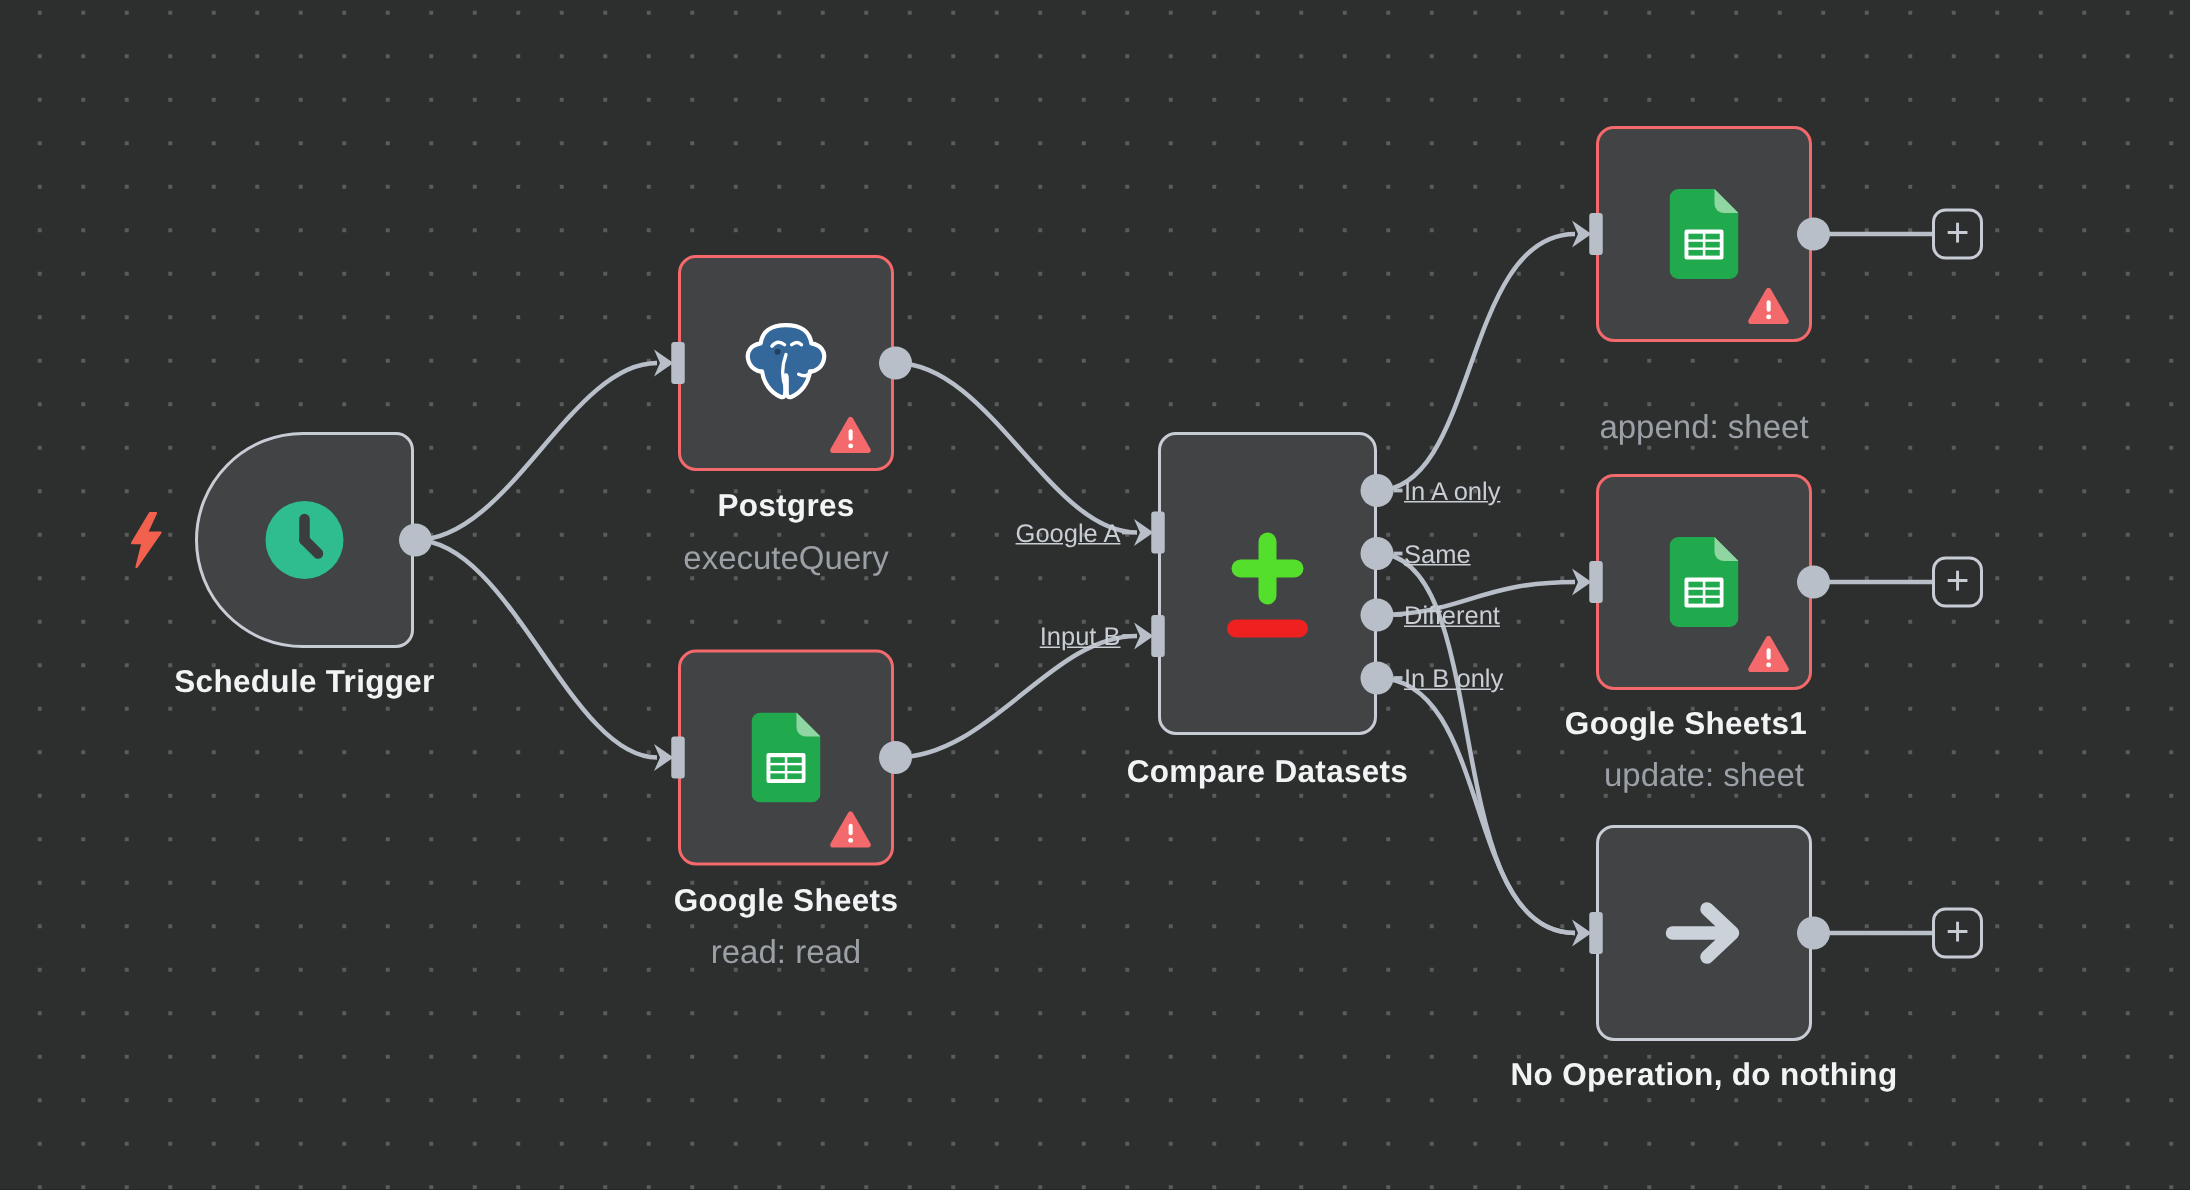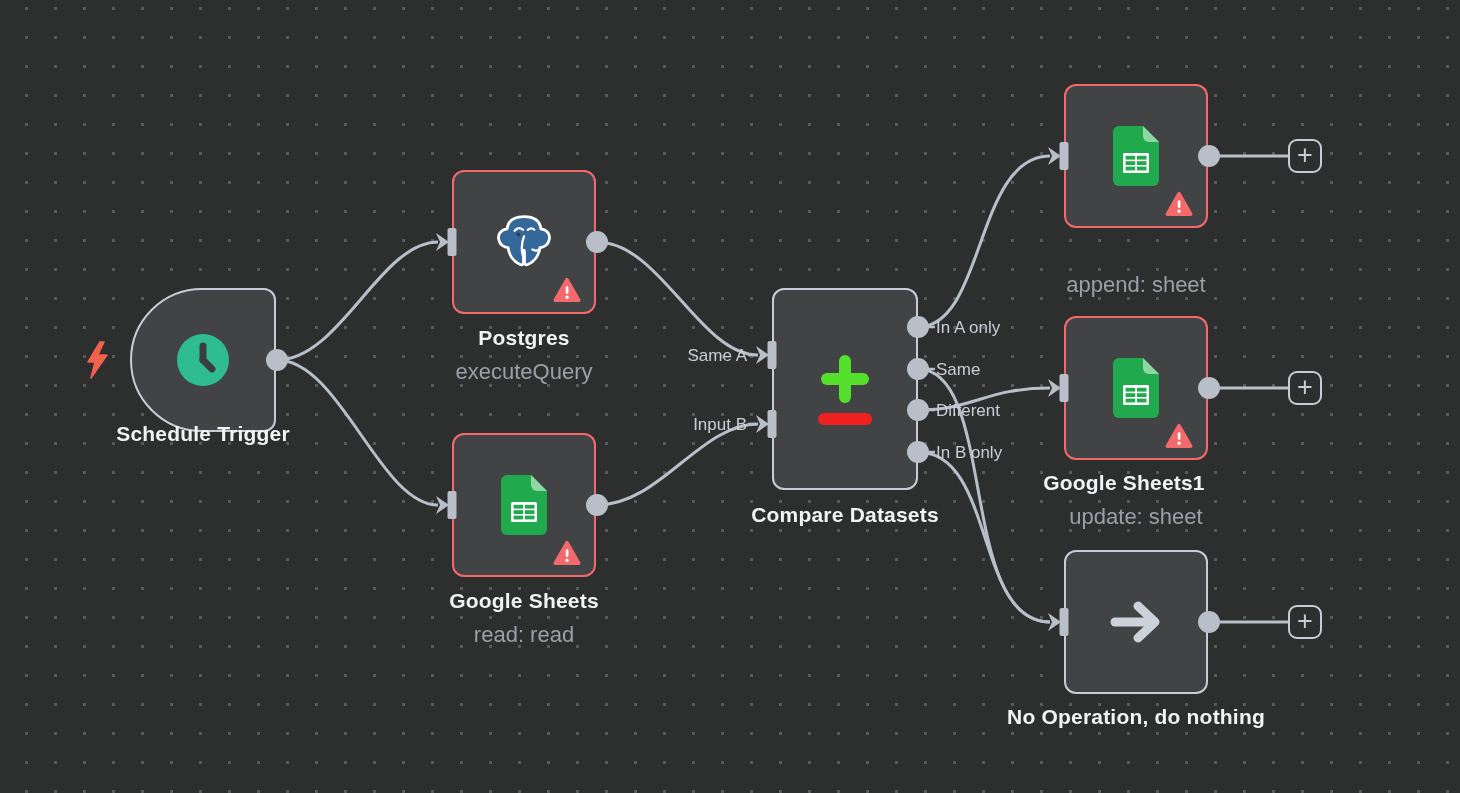--- a/index.html
+++ b/index.html
@@ -23,21 +23,21 @@
   .node-label{
     position:absolute;z-index:2;width:320px;text-align:center;
     color:#f2f3f4;font-size:21px;font-weight:700;letter-spacing:.2px;
   }
   .node-subtitle{
     position:absolute;z-index:2;width:320px;text-align:center;
     color:#9aa0a6;font-size:22px;font-weight:400;
   }
   .port-label{
     position:absolute;z-index:2;color:#c9cdd4;font-size:17px;
-    transform:translateY(-50%);white-space:nowrap;
+    transform:translateY(-50%);white-space:nowrap;text-decoration:underline;
   }
   .port-label.right-align{text-align:right;width:120px;}
   .add-btn{
     position:absolute;z-index:3;width:34px;height:34px;box-sizing:border-box;
     border:2.5px solid #c8cdd5;border-radius:9px;background:#2d2e2e;
     display:flex;align-items:center;justify-content:center;
     color:#c8cdd5;font-size:27px;font-weight:400;line-height:1;cursor:pointer;
     padding-bottom:2px;
   }
   .bolt{position:absolute;left:85px;top:341px;z-index:2;width:25px;height:38px;}
@@ -71,21 +71,21 @@
     <div class="node-icon">
       <svg width="58" height="58" viewBox="0 0 58 58">
         <circle cx="29" cy="29" r="26" fill="#2fbc8f"></circle>
         <g stroke="#3b3d3e" stroke-width="7" stroke-linecap="round" fill="none">
           <path d="M29 29 L29 15"></path>
           <path d="M29 29 L38 38"></path>
         </g>
       </svg>
     </div>
   </div>
-  <div class="node-label" style="left:43px;top:422px;">Schedule Trigger</div>
+  <div class="node-label" style="left:43px;top:443px;">Schedule Trigger</div>
 
   <div class="node error" style="left:452px;top:170px;width:144px;height:144px;">
     <div class="node-icon">
       <svg width="60" height="60" viewBox="0 0 64 64">
         <path d="M32 5 C21 5 15 10 14 18 C7 19 4 24 5 29 C6 35 11 38 15 38 C16 46 21 53 28 56 C30.5 57 31.5 55.5 31.5 52.5 L31.5 43 C31.5 40 32.5 40 32.5 43 L32.5 52.5 C32.5 55.5 33.5 57 36 56 C43 53 48 46 49 38 C53 38 58 35 59 29 C60 24 57 19 50 18 C49 10 43 5 32 5 Z" fill="#35689a" stroke="#ffffff" stroke-width="3" stroke-linejoin="round"></path>
         <g fill="none" stroke="#ffffff" stroke-width="2.4" stroke-linecap="round">
           <path d="M22 20 q4 -5 9 -1"></path>
           <path d="M36 19 q4 -3 7 0"></path>
           <path d="M32 26 C29 34 29 43 32 50"></path>
           <path d="M41 40 q6 3 9 -2"></path>
@@ -133,21 +133,21 @@
         <g stroke="#53df2c" stroke-width="12" stroke-linecap="round" fill="none">
           <path d="M35 27 L35 63"></path>
           <path d="M17 45 L53 45"></path>
         </g>
         <path d="M14 85 L56 85" stroke="#ee2020" stroke-width="12" stroke-linecap="round" fill="none"></path>
       </svg>
     </div>
   </div>
   <div class="node-label" style="left:685px;top:503px;">Compare Datasets</div>
 
-  <div class="port-label right-align" style="left:627px;top:356px;">Same A</div>
+  <div class="port-label right-align" style="left:627px;top:356px;">Google A</div>
   <div class="port-label right-align" style="left:627px;top:425px;">Input B</div>
 
   <div class="port-label" style="left:936px;top:328px;">In A only</div>
   <div class="port-label" style="left:936px;top:370px;">Same</div>
   <div class="port-label" style="left:936px;top:411px;">Different</div>
   <div class="port-label" style="left:936px;top:453px;">In B only</div>
 
   <div class="node error" style="left:1064px;top:84px;width:144px;height:144px;">
     <div class="node-icon">
       <svg width="46" height="60" viewBox="0 0 46 60">

